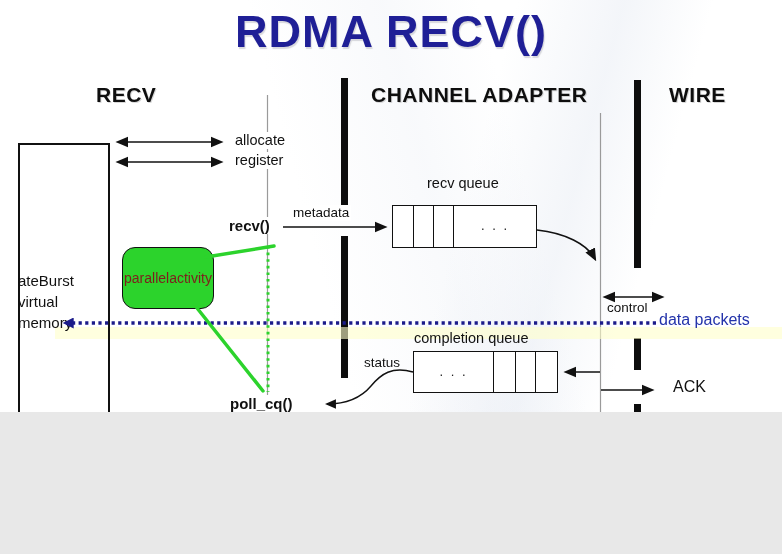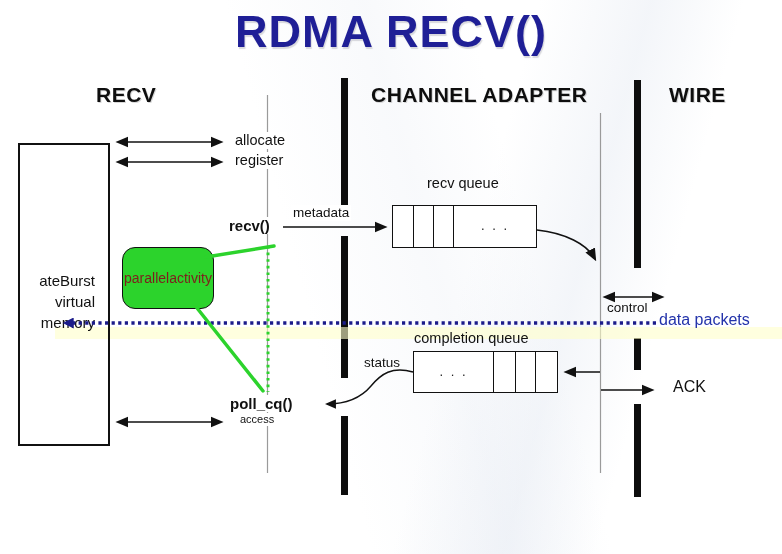--- a/index.html
+++ b/index.html
@@ -1,17 +1,17 @@
 <!DOCTYPE html>
 <html><head>
 <meta charset="utf-8">
 <style>
   html,body{margin:0;padding:0;background:#e8e8e8;}
   #canvas{
-    position:relative;width:782px;height:554px;margin:0 auto;
+    position:relative;width:782px;height:412px;margin:0 auto;
     background:#ffffff;
     background-image:
       linear-gradient(105deg, rgba(255,255,255,0) 58%, rgba(224,230,240,.38) 70%, rgba(255,255,255,0) 80%),
       linear-gradient(75deg, rgba(255,255,255,0) 40%, rgba(228,233,242,.25) 55%, rgba(255,255,255,0) 66%);
     font-family:"Liberation Sans", sans-serif;
     overflow:hidden;
   }
   .lbl{position:absolute;color:#111;white-space:nowrap;line-height:1.15;}
   .wbg{background:#fff;padding:0 2px;}
   .title{
@@ -58,21 +58,21 @@
   <div class="bar" style="left:341px;top:78px;height:128px;"></div>
   <div class="bar" style="left:341px;top:236px;height:142px;"></div>
   <div class="bar" style="left:341px;top:416px;height:79px;"></div>
   <div class="bar" style="left:634px;top:80px;height:188px;"></div>
   <div class="bar" style="left:634px;top:338px;height:32px;"></div>
   <div class="bar" style="left:634px;top:404px;height:93px;"></div>
 
   <div class="yband"></div>
 
   <div class="box" style="left:18px;top:143px;width:92px;height:303px;"></div>
-  <div class="lbl" style="left:3px;top:270px;width:92px;text-align:right;font-size:15px;line-height:21px;">
+  <div class="lbl" style="left:18px;top:270px;width:92px;text-align:left;font-size:15px;line-height:21px;">
 ateBurst<span style="display:block">virtual</span>
     <span style="display:block">memory</span>
   </div>
 
   <div class="greenbox">
     <span>parallel</span>
     <span>activity</span>
   </div>
 
   <div class="lbl" style="left:427px;top:175px;font-size:14.5px;">recv queue</div>

